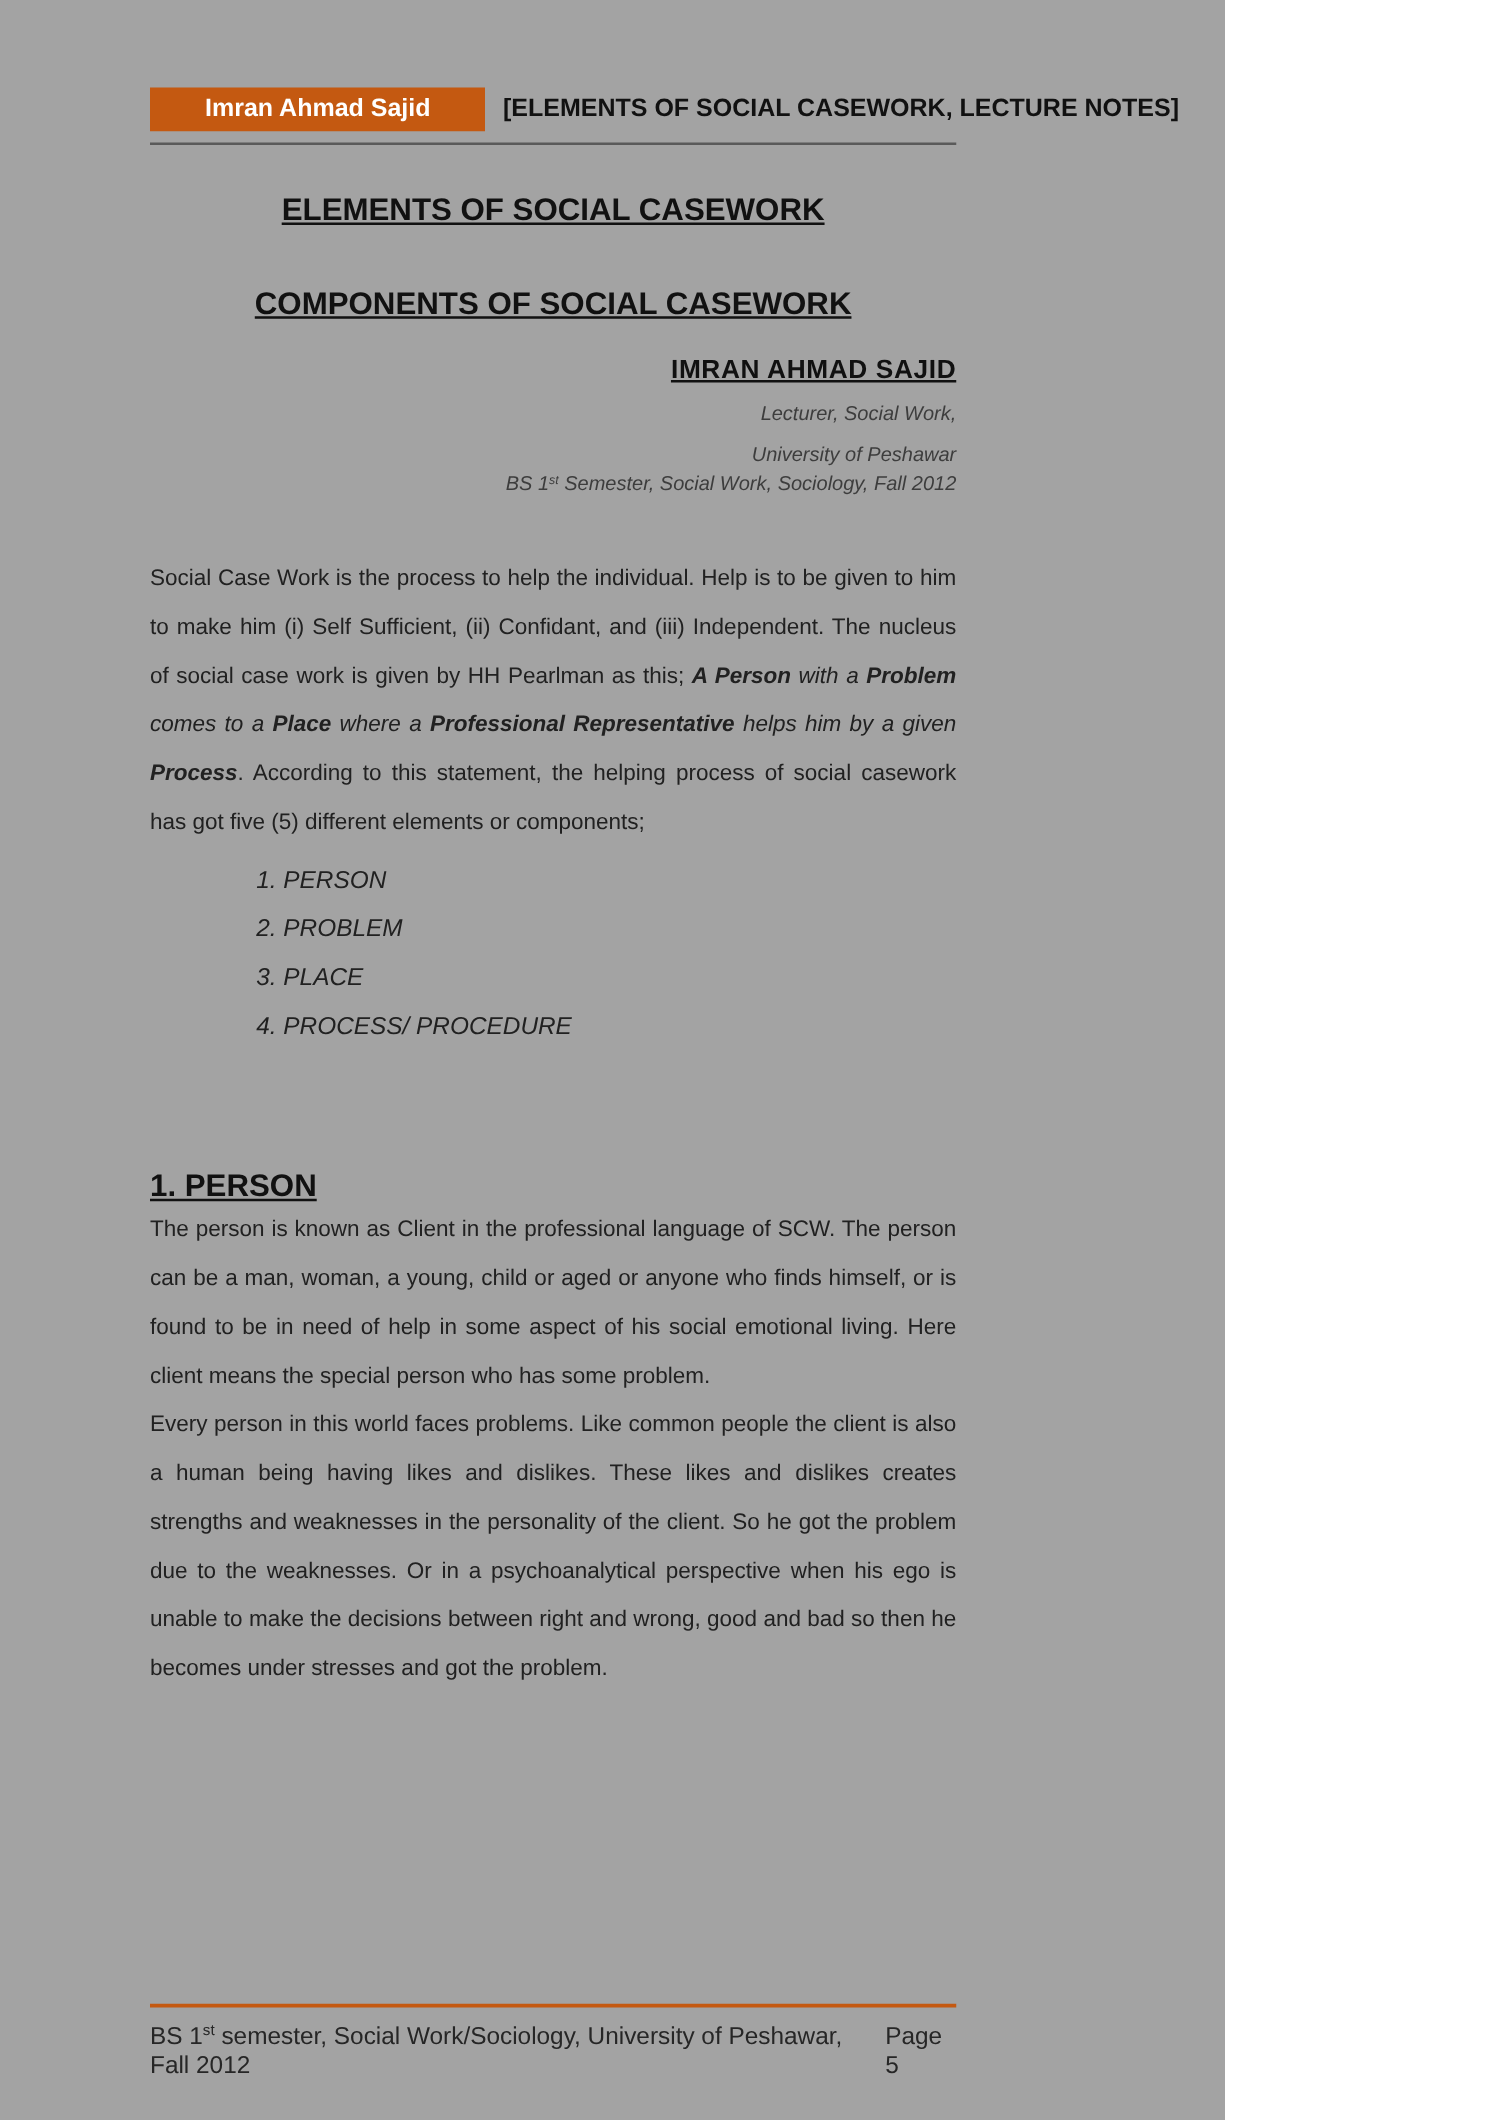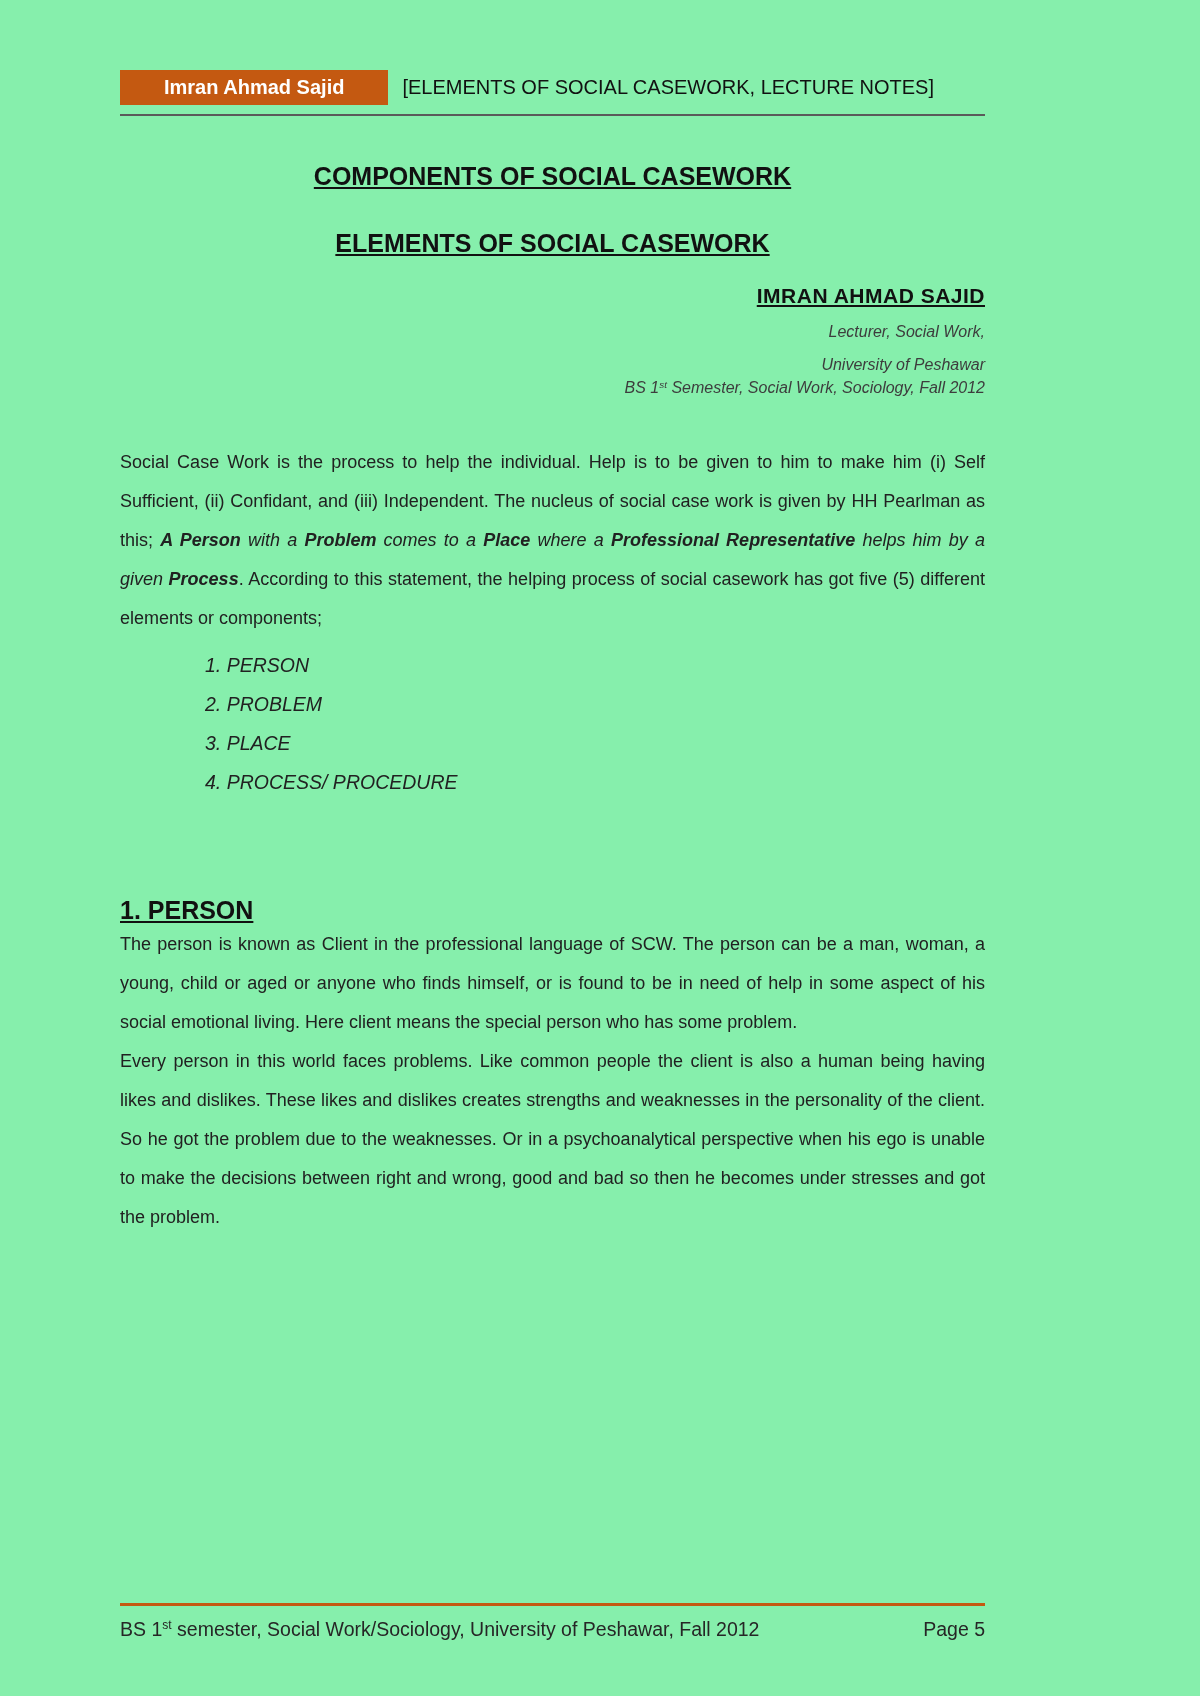--- a/index.html
+++ b/index.html
@@ -1,21 +1,21 @@
 <!DOCTYPE html>
 <html style="--accent: #C45911;"><head>
 <meta charset="utf-8">
 <style>
   * { margin: 0; padding: 0; box-sizing: border-box; }
   html, body { background: #ffffff; }
   .sheet {
     position: relative;
-    width: 1200px;
+    width: 980px;
     height: 1696px;
-    background: #86efac;
+    background: #a3a3a3;
     font-family: "Liberation Sans", sans-serif;
     color: #212121;
     overflow: hidden;
   }
   .content {
     position: absolute;
     left: 120px;
     right: 215px;
     top: 70px;
   }
@@ -28,21 +28,21 @@
   }
   .author-box {
     background: var(--accent, #C45911);
     color: #ffffff;
     font-weight: bold;
     font-size: 20px;
     padding: 6px 44px;
     white-space: nowrap;
   }
   .header-title {
-    font-weight: normal;
+    font-weight: bold;
     font-size: 20px;
     color: #111111;
     padding-left: 14px;
     white-space: nowrap;
   }
   
   .doc-title {
     text-align: center;
     font-size: 25px;
     font-weight: bold;
@@ -117,23 +117,23 @@
 <body>
 
 <div class="sheet">
   <div class="content">
 
     <div class="header-row">
       <span class="author-box">Imran Ahmad Sajid</span>
       <span class="header-title">[ELEMENTS OF SOCIAL CASEWORK, LECTURE NOTES]</span>
     </div>
 
+    <div class="doc-title title-2">ELEMENTS OF SOCIAL CASEWORK</div>
+
     <div class="doc-title title-1">COMPONENTS OF SOCIAL CASEWORK</div>
-
-    <div class="doc-title title-2">ELEMENTS OF SOCIAL CASEWORK</div>
 
     <div class="byline">
       <div class="byline-name">IMRAN AHMAD SAJID</div>
       <div class="byline-line">Lecturer, Social Work,</div>
       <div class="byline-line">University of Peshawar</div>
       <div class="byline-line byline-course"><span class="seg-italic">BS 1</span><span class="seg-italic-super">st</span><span class="seg-italic"> Semester, Social Work, Sociology, Fall 2012</span></div>
     </div>
 
     <p class="body-text intro"><span class="seg-normal">Social Case Work is the process to help the individual. Help is to be given to him to make him (i) Self Sufficient, (ii) Confidant, and (iii) Independent. The nucleus of social case work is given by HH Pearlman as this; </span><span class="seg-bold-italic">A Person</span><span class="seg-italic"> with a </span><span class="seg-bold-italic">Problem</span><span class="seg-italic"> comes to a </span><span class="seg-bold-italic">Place</span><span class="seg-italic"> where a </span><span class="seg-bold-italic">Professional Representative</span><span class="seg-italic"> helps him by a given </span><span class="seg-bold-italic">Process</span><span class="seg-normal">. According to this statement, the helping process of social casework has got five (5) different elements or components;</span></p>
 

